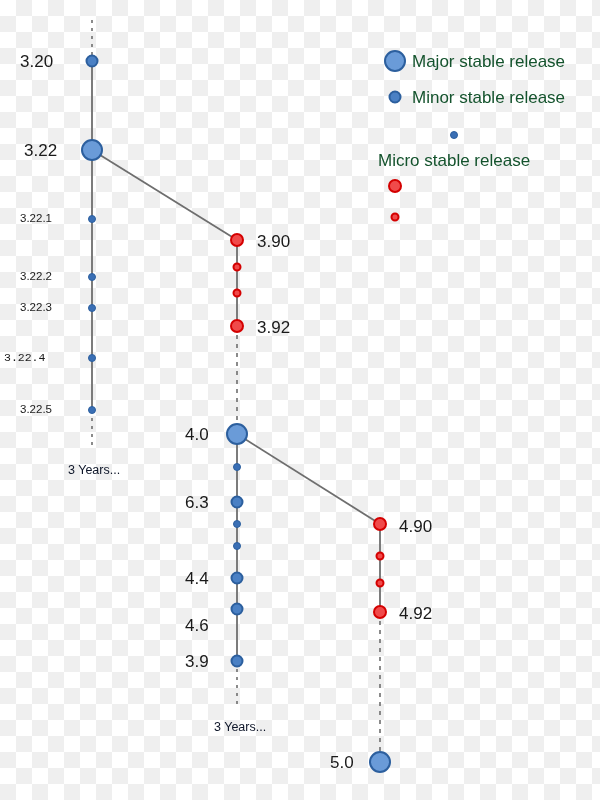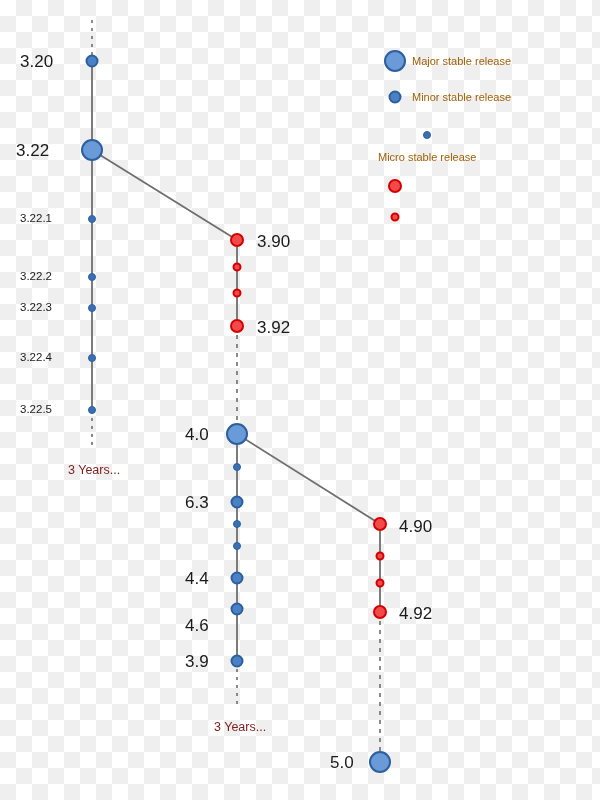--- a/index.html
+++ b/index.html
@@ -77,21 +77,21 @@
     font-size: 11.5px;
     transform: translateY(-50%);
   }
   .lbl-right {
     font-size: 17px;
     transform: translateY(-50%);
   }
   .lbl-years {
     position: absolute;
     font-size: 12.5px;
-    color: #7f1d1d;
+    color: #0f172a;
     white-space: nowrap;
     transform: translateY(-50%);
   }
   .legend {
     position: absolute;
   }
   .legend-row {
     position: absolute;
     display: flex;
     align-items: center;
@@ -101,22 +101,22 @@
     position: relative;
     width: 34px;
     height: 20px;
     flex: 0 0 34px;
   }
   .legend-swatch .node {
     left: 50%;
     top: 50%;
   }
   .legend-text {
-    font-size: 11px;
-    color: #a16207;
+    font-size: 17px;
+    color: #14532d;
     white-space: nowrap;
     line-height: 1;
   }
 </style>
 </head>
 <body>
 
 <div id="stage">
 
   <svg id="wires" width="600" height="800" viewBox="0 0 600 800">
@@ -141,33 +141,33 @@
 
     <line x1="380" y1="524" x2="380" y2="612" stroke="#6e6e6e" stroke-width="1.8"></line>
 
     <line x1="380" y1="612" x2="380" y2="762" stroke="#6e6e6e" stroke-width="1.6" stroke-dasharray="4,5"></line>
   </svg>
 
   <div class="node minor" style="left:92px; top:61px;"></div>
   <div class="lbl lbl-major" style="left:20px; top:61px;">3.20</div>
 
   <div class="node major" style="left:92px; top:150px;"></div>
-  <div class="lbl lbl-major" style="left:16px; top:150px;">3.22</div>
+  <div class="lbl lbl-major" style="left:24px; top:150px;">3.22</div>
 
   <div class="node micro" style="left:92px; top:219px;"></div>
   <div class="lbl lbl-micro" style="left:20px; top:219px;">3.22.1</div>
 
   <div class="node micro" style="left:92px; top:277px;"></div>
   <div class="lbl lbl-micro" style="left:20px; top:277px;">3.22.2</div>
 
   <div class="node micro" style="left:92px; top:308px;"></div>
   <div class="lbl lbl-micro" style="left:20px; top:308px;">3.22.3</div>
 
   <div class="node micro" style="left:92px; top:358px;"></div>
-  <div class="lbl lbl-micro" style="left:20px; top:358px;">3.22.4</div>
+  <div class="lbl lbl-micro" style="left:4px; top:358px;font-family:Liberation Mono, monospace;">3.22.4</div>
 
   <div class="node micro" style="left:92px; top:410px;"></div>
   <div class="lbl lbl-micro" style="left:20px; top:410px;">3.22.5</div>
 
   <div class="lbl-years" style="left:68px; top:470px;">3 Years...</div>
 
   <div class="node dev-minor" style="left:237px; top:240px;"></div>
   <div class="lbl lbl-right" style="left:257px; top:241px;">3.90</div>
 
   <div class="node dev-micro" style="left:237px; top:267px;"></div>

